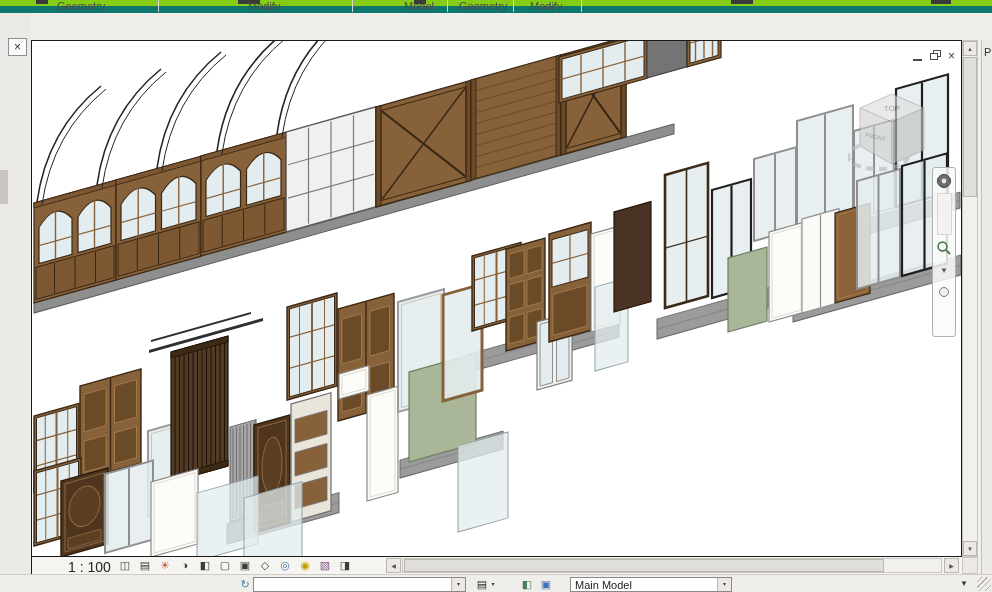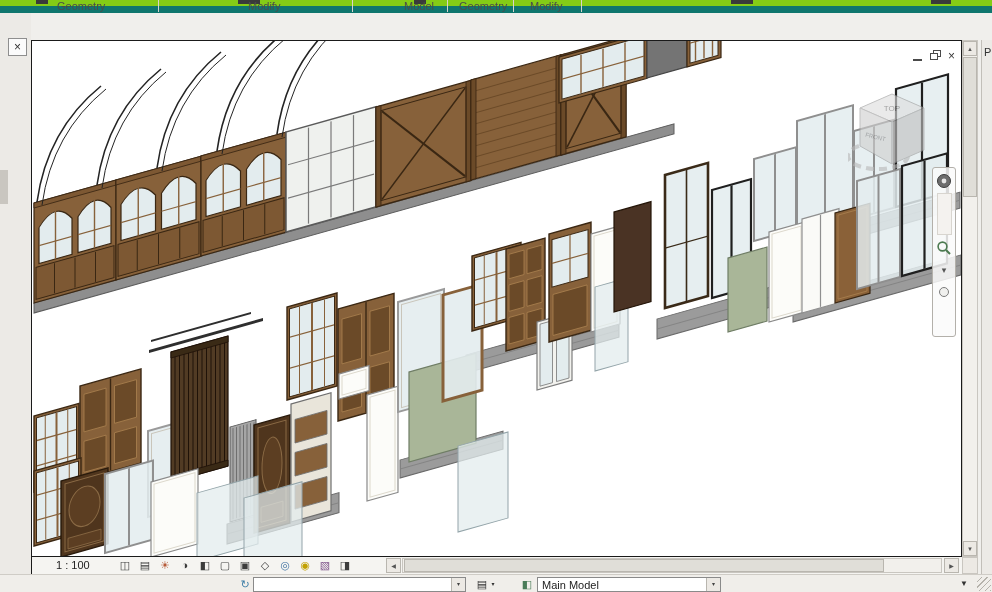--- a/index.html
+++ b/index.html
@@ -39,21 +39,21 @@
 
 
 .vscroll{position:absolute;left:962px;top:40px;width:16px;height:517px;background:#f2f0ec;border:1px solid #c9c6c0}
 .sbtn{position:absolute;background:#ece9e4;border:1px solid #b9b6af;color:#555;font-size:6px;text-align:center;cursor:pointer}
 .vscroll .sbtn{left:0;width:14px;height:15px;line-height:14px}
 .vthumb{position:absolute;left:0;top:16px;width:14px;height:140px;background:#e0ded8;border:1px solid #b9b6af;cursor:pointer}
 .scroll-corner{position:absolute;left:962px;top:557px;width:16px;height:17px;background:#ece9e4;border:1px solid #c9c6c0}
 
 
 .vcb{position:absolute;left:31px;top:557px;width:931px;height:17px;background:#f5f4f1;border-left:1px solid #1a1a1a}
-.scale-btn{position:absolute;left:24px;top:2px;font-size:11px;color:#222;cursor:pointer;white-space:nowrap}
+.scale-btn{position:absolute;left:36px;top:2px;font-size:14px;color:#222;cursor:pointer;white-space:nowrap}
 .vicon{position:absolute;top:1px;width:18px;height:15px;font-size:11px;line-height:15px;text-align:center;color:#3c3c3c;cursor:pointer}
 .c-sun{color:#b65a38}.c-blue{color:#3b6fa0}.c-bulb{color:#c2a000}.c-purple{color:#7a4d86}
 .hleft{left:354px;top:1px;width:15px;height:15px;line-height:14px}
 .hright{right:3px;top:1px;width:15px;height:15px;line-height:14px}
 .htrack{position:absolute;left:370px;right:20px;top:1px;height:15px;background:#f2f0ec;border:1px solid #c9c6c0}
 .hthumb{position:absolute;left:1px;top:0;width:480px;height:13px;background:#e0ded8;border:1px solid #b9b6af;cursor:pointer}
 
 
 .status{position:absolute;left:0;top:574px;width:992px;height:18px;background:#f0eeea;border-top:1px solid #cfccc6;font-size:11px;color:#333}
 .sicon{position:absolute;top:2px;width:16px;height:14px;text-align:center;line-height:14px;font-size:11px;cursor:pointer}
@@ -527,21 +527,21 @@
   <div class="status">
     <span class="sicon" style="left:237px;color:#3a7ca5">↻</span>
     <div class="combo" style="left:253px;width:213px">
       <span class="cval"></span>
       <span class="ccaret">▾</span>
     </div>
     <span class="sicon" style="left:474px">▤</span>
     <span class="sicon" style="left:489px;width:8px;font-size:6px">▾</span>
     <span class="sicon" style="left:519px;color:#4a7c59">◧</span>
     <span class="sicon" style="left:538px;color:#3f6fb5">▣</span>
-    <div class="combo" style="left:537px;width:184px">
+    <div class="combo" style="left:570px;width:162px">
       <span class="cval">Main Model</span>
       <span class="ccaret">▾</span>
     </div>
     <span class="sicon" style="left:956px;font-size:8px">▼</span>
     <div class="grip"></div>
   </div>
 
   <div class="right-panel">
     <span class="rp-label">P</span>
   </div>

